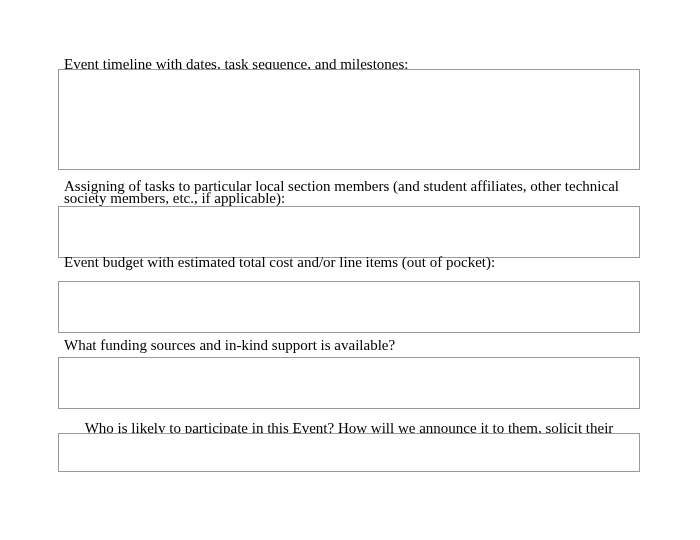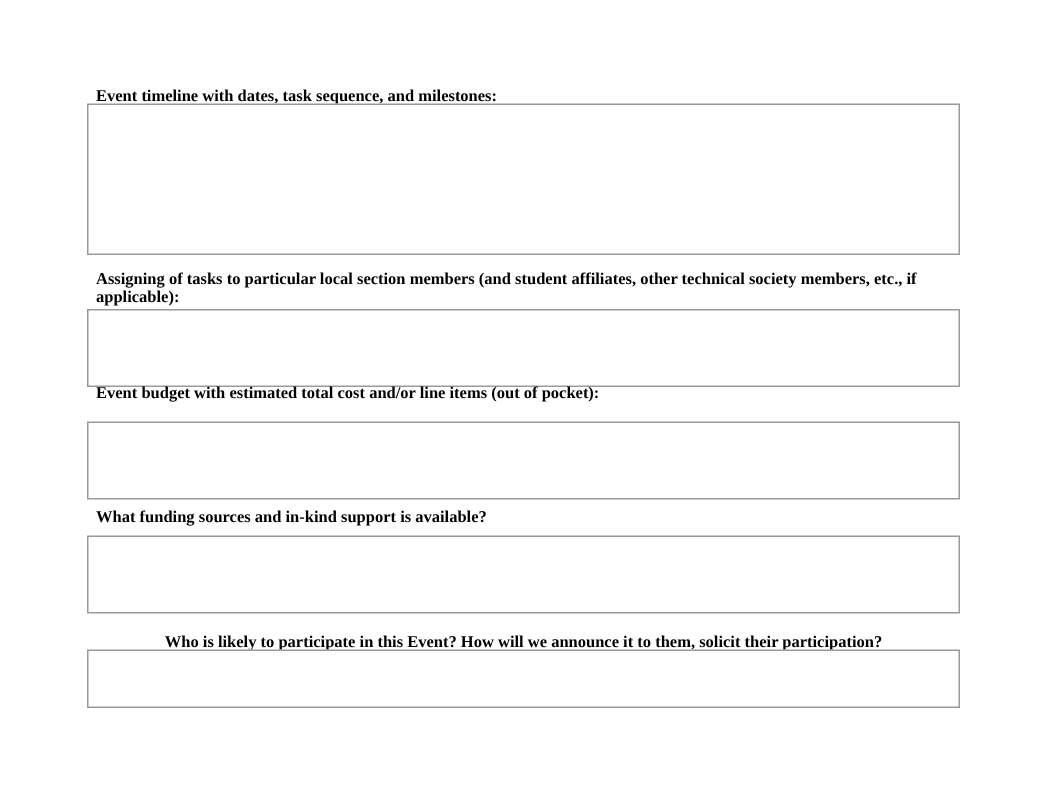--- a/index.html
+++ b/index.html
@@ -12,22 +12,22 @@
       height: 540px;
       position: relative;
       overflow: hidden;
       font-family: "Liberation Serif", "DejaVu Serif", serif;
       color: #000000;
     }
     .label {
       position: absolute;
       left: 64px;
       width: 570px;
-      font-weight: bold;
-      font-size: 11px;
+      font-weight: normal;
+      font-size: 15px;
       line-height: 12px;
       white-space: normal;
     }
     .field {
       position: absolute;
       left: 58px;
       width: 582px;
       border: 1px solid #9a9a9a;
       background: #ffffff;
       box-sizing: border-box;

